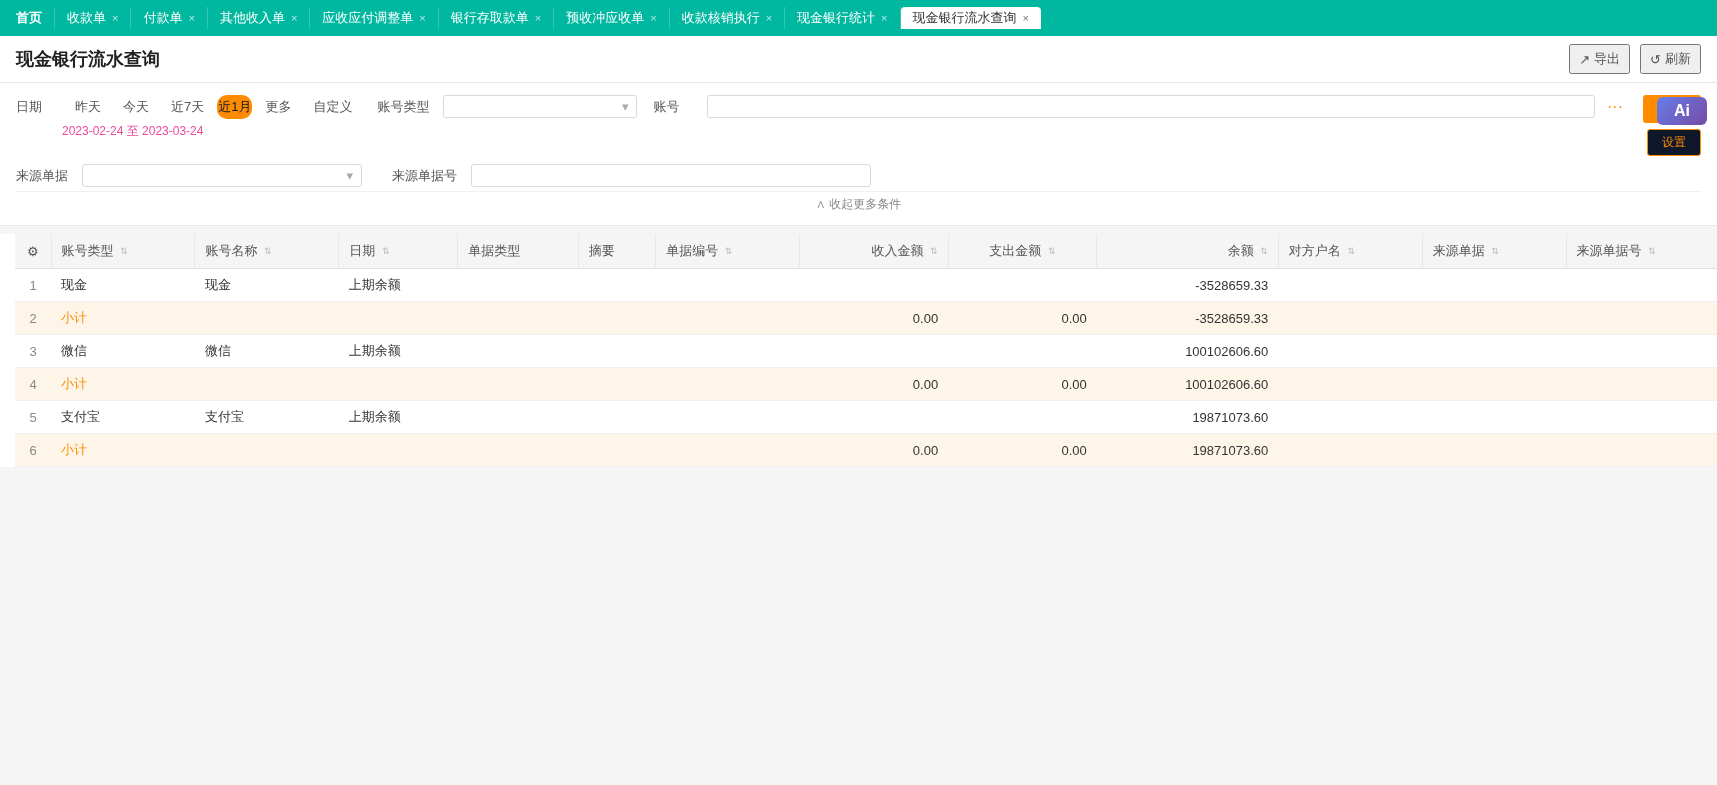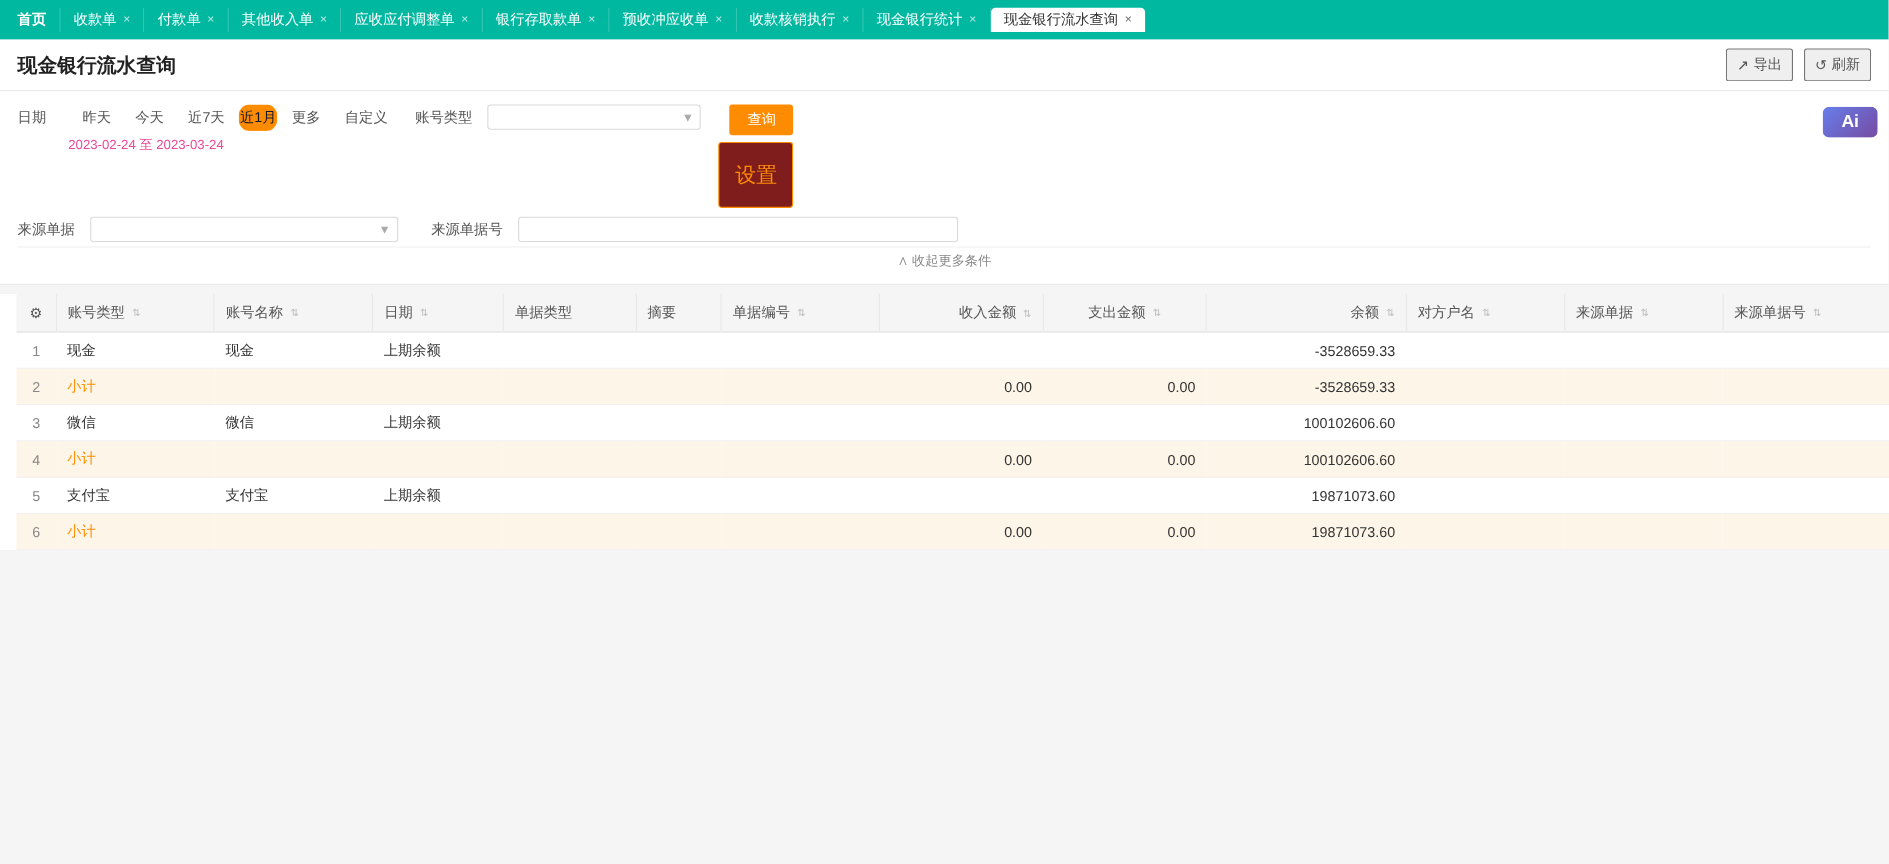--- a/index.html
+++ b/index.html
@@ -129,27 +129,27 @@
     .query-btn {
       background: #ff8c00;
       color: #fff;
       border: none;
       border-radius: 3px;
       padding: 5px 16px;
       cursor: pointer;
       font-size: 13px;
     }
     .settings-btn {
-      background: #7f1d1d;
+      background: #0f172a;
       color: #ff8c00;
       border: 1px solid #ff8c00;
       border-radius: 3px;
-      padding: 16px 14px;
-      cursor: pointer;
-      font-size: 19px;
+      padding: 4px 14px;
+      cursor: pointer;
+      font-size: 12px;
     }
     .collapse-bar {
       text-align: center;
       padding: 4px;
       color: #888;
       cursor: pointer;
       font-size: 12px;
       border-top: 1px solid #f0f0f0;
       margin-top: 4px;
     }
@@ -300,20 +300,25 @@
     </div>
 
     <div style="display:flex; align-items:center; gap:8px; min-width:260px;">
       <span class="filter-label" style="white-space:nowrap;">账号类型</span>
       <div class="filter-select" style="flex:1;">
         <span></span>
         <span class="arrow">▾</span>
       </div>
     </div>
 
+    <div style="display:flex; align-items:center; gap:8px; flex:1;">
+      <span class="filter-label" style="white-space:nowrap;">账号</span>
+      <input class="filter-input" style="flex: 1 1 0%;">
+      <span class="dots-btn">···</span>
+    </div>
 
     <div style="display:flex; flex-direction:column; gap:6px; align-items:flex-end;">
       <button class="query-btn">查询</button>
       <button class="settings-btn">设置</button>
     </div>
   </div>
 
   <div style="display:flex; align-items:center; gap:16px; margin-top:8px;">
     <div style="display:flex; align-items:center; gap:8px; min-width:360px;">
       <span class="filter-label" style="white-space:nowrap;">来源单据</span>
@@ -356,21 +361,21 @@
         <th>
           <span>单据类型</span>
         </th>
         <th>
           <span>摘要</span>
         </th>
         <th>
           <span>单据编号</span>
           <span class="sort-arrows">⇅</span>
         </th>
-        <th style="text-align:right; min-width:90px;font-family:Liberation Serif, serif;">
+        <th style="text-align:right; min-width:90px;">
           <span>收入金额</span>
           <span class="sort-arrows">⇅</span>
         </th>
         <th style="text-align:center; min-width:90px;">
           <span>支出金额</span>
           <span class="sort-arrows">⇅</span>
         </th>
         <th style="text-align:right; min-width:110px;">
           <span>余额</span>
           <span class="sort-arrows">⇅</span>

